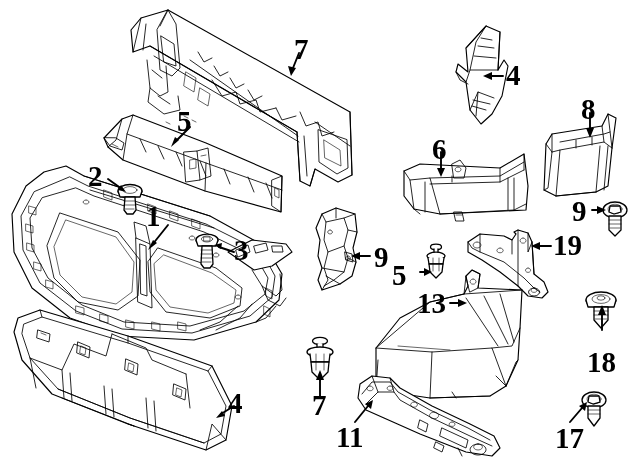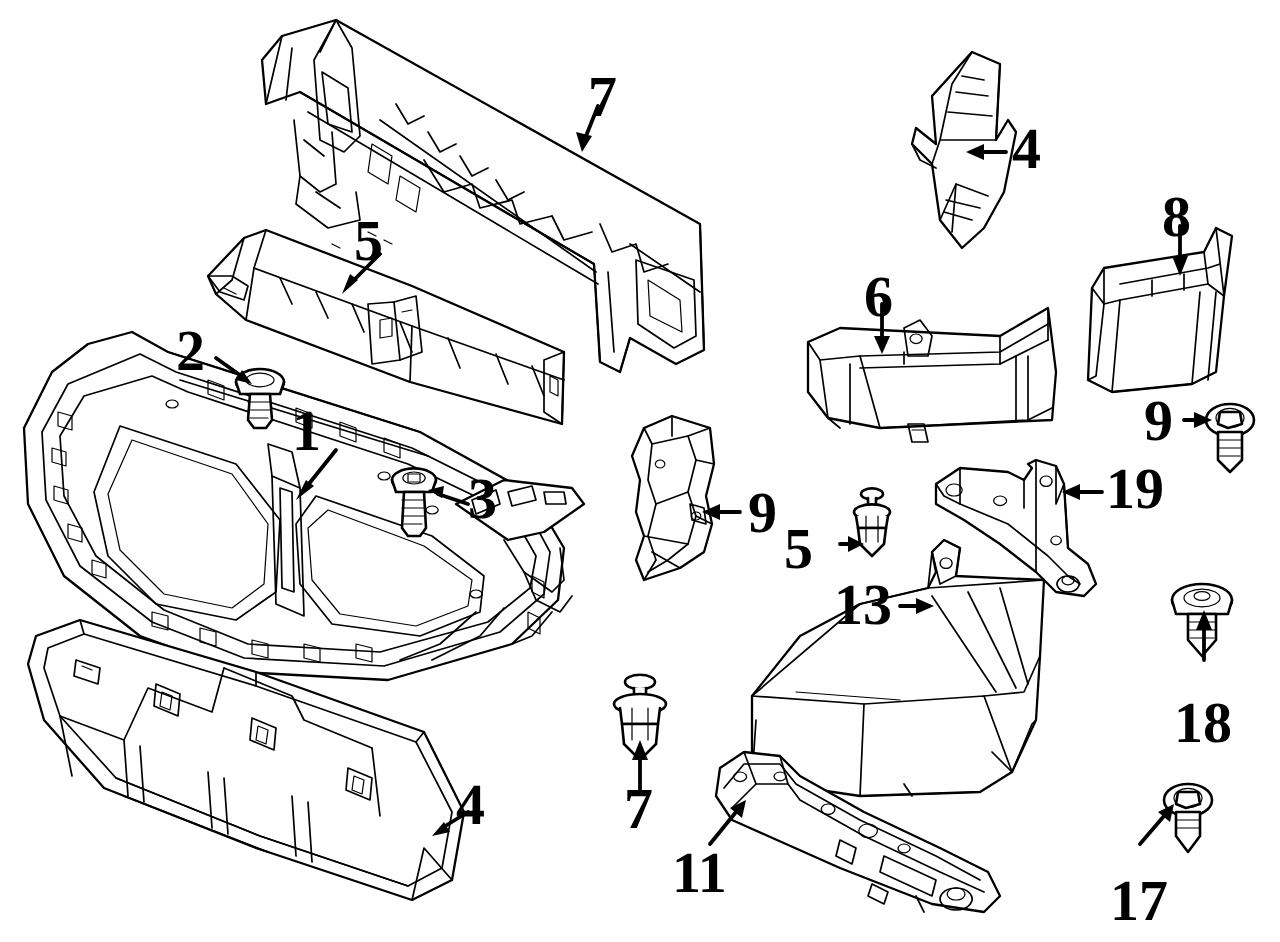--- a/index.html
+++ b/index.html
@@ -438,16 +438,16 @@
   <div class="callout c-lg" style="left:312px;top:391px">7</div>
   <div class="callout c-lg" style="left:581px;top:95px">8</div>
   <div class="callout c-lg" style="left:572px;top:197px">9</div>
   <div class="callout c-lg" style="left:417px;top:289px">13</div>
   <div class="callout c-lg" style="left:336px;top:423px">11</div>
   <div class="callout c-lg" style="left:553px;top:231px">19</div>
   <div class="callout c-lg" style="left:506px;top:61px">4</div>
   <div class="callout c-lg" style="left:294px;top:35px">7</div>
   <div class="callout c-lg" style="left:374px;top:243px">9</div>
   <div class="callout c-lg" style="left:392px;top:261px">5</div>
-  <div class="callout c-lg" style="left:555px;top:437px">17</div>
+  <div class="callout c-lg" style="left:555px;top:424px">17</div>
   <div class="callout c-lg" style="left:587px;top:348px">18</div>
 
 </div>
 
 </body></html>

